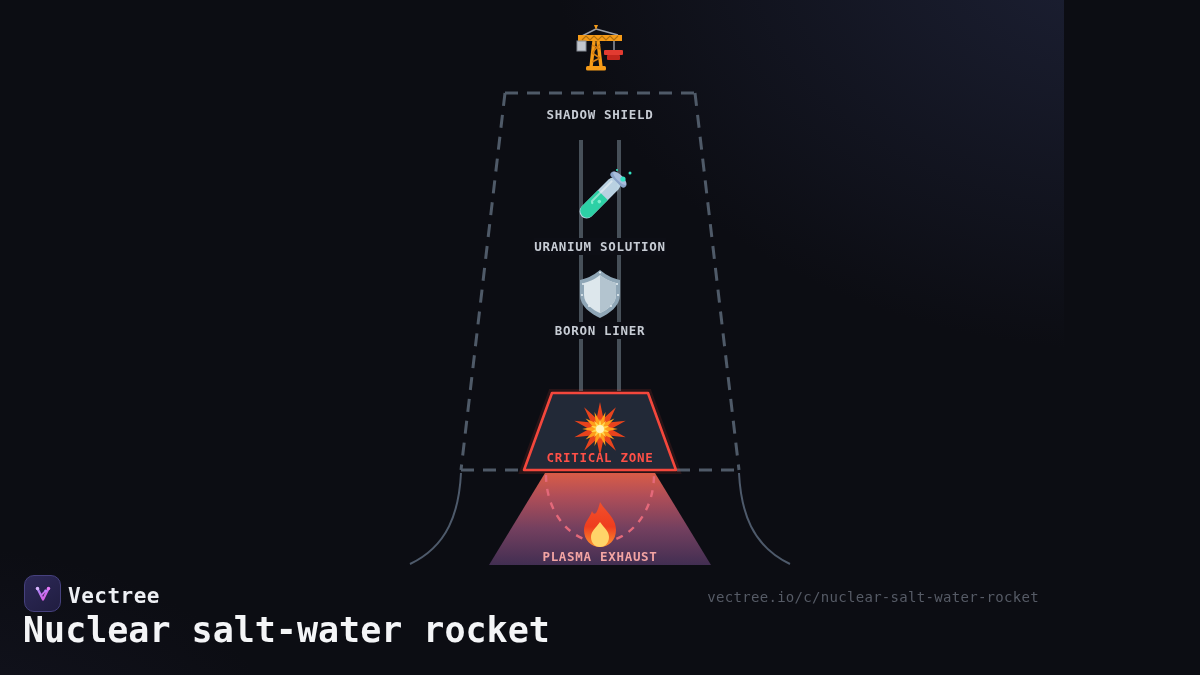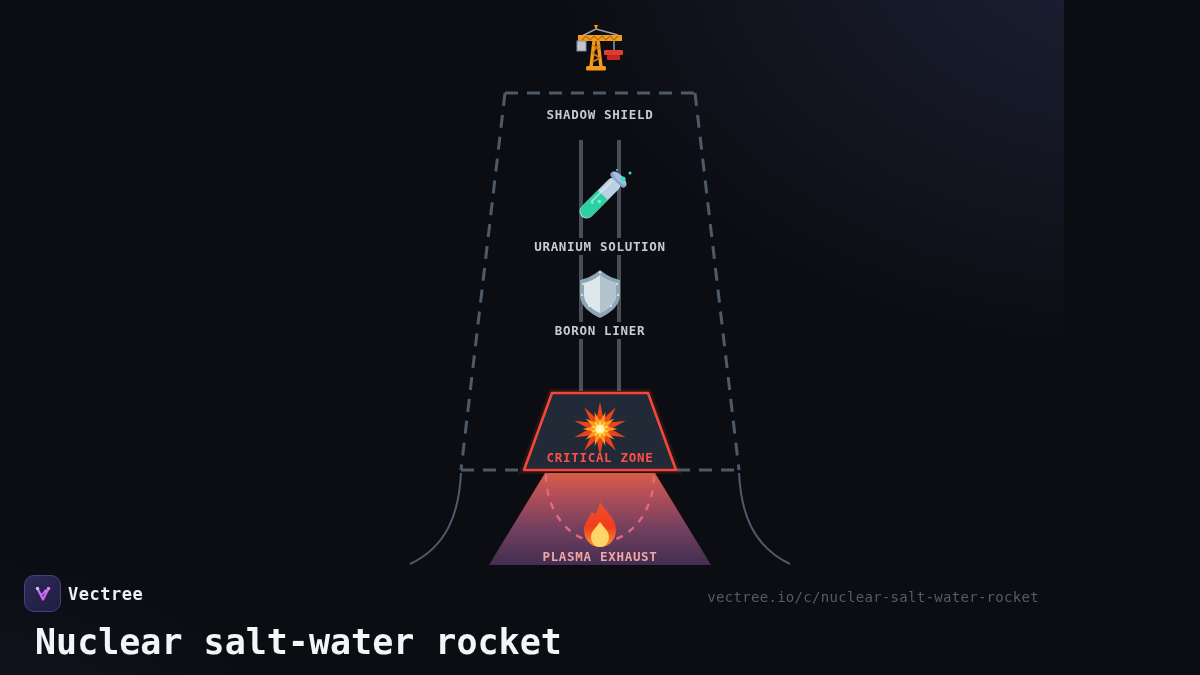--- a/index.html
+++ b/index.html
@@ -26,24 +26,24 @@
   .lbl-pink{fill:#f3a4a3;}
   .logo-box{
     position:absolute;left:24px;top:575px;width:37px;height:37px;
     border-radius:10px;box-sizing:border-box;
     background:linear-gradient(145deg,#2d2958,#201d40);
     border:1px solid #46417e;
     display:flex;align-items:center;justify-content:center;
   }
   .brand-name{
     position:absolute;left:68px;top:584px;
-    font-weight:bold;font-size:17px;color:#eef0f4;letter-spacing:0.5px;
+    font-weight:bold;font-size:21px;color:#eef0f4;letter-spacing:0.5px;
   }
   .page-title{
-    position:absolute;left:23px;top:610px;margin:12px;
+    position:absolute;left:23px;top:610px;margin:0;
     font-weight:bold;font-size:35px;color:#f4f5f7;letter-spacing:0;
     font-family:"DejaVu Sans Mono", monospace;white-space:nowrap;
   }
   .page-url{
     position:absolute;right:25px;top:589px;
     font-size:14px;color:#565b66;letter-spacing:0.3px;
   }
 </style>
 </head>
 <body>

